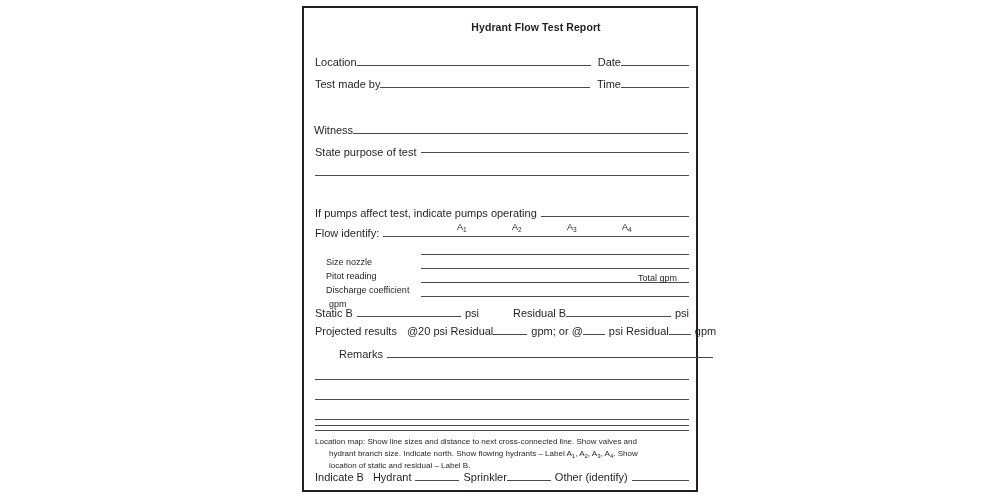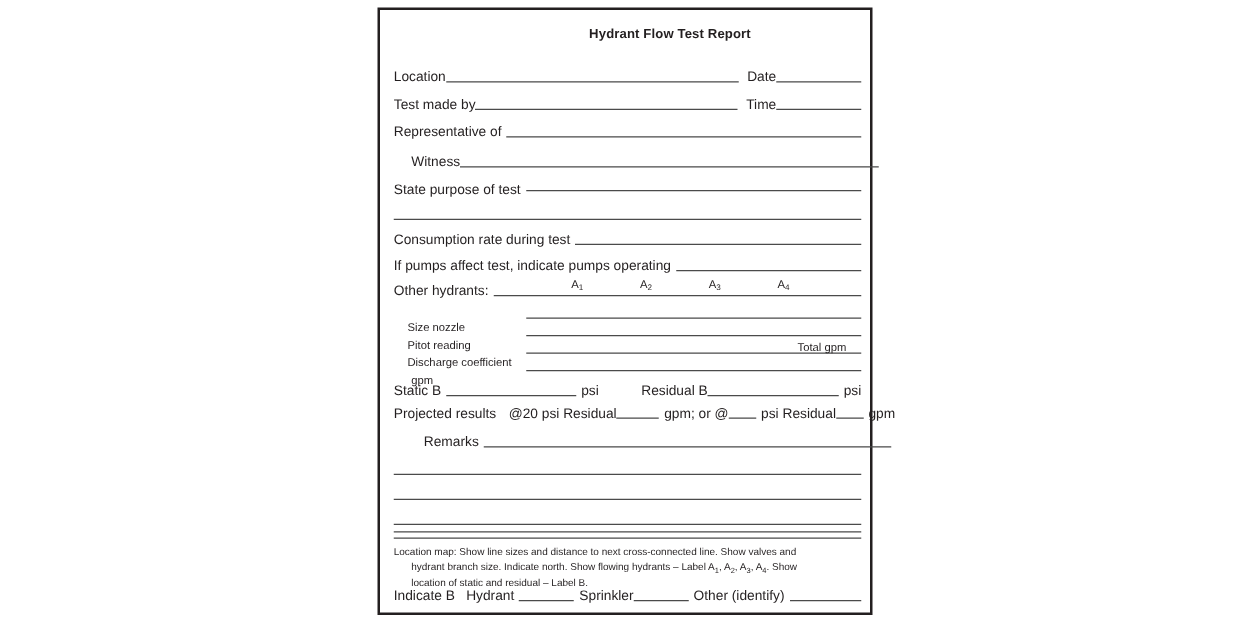--- a/index.html
+++ b/index.html
@@ -162,44 +162,34 @@
       </div>
 
       <div class="row" style="left:11px; top:71px; width:374px;">
         <span class="lbl">Test made by</span>
         <span class="rule" style="flex:1 1 auto;"></span>
         <span class="gap2"></span>
         <span class="lbl">Time</span>
         <span class="rule" style="flex:0 0 68px;"></span>
       </div>
 
-      <div class="row" style="left:11px; top:93px; width:374px;">
-        <span class="lbl">Representative of</span>
-        <span class="gap"></span>
-        <span class="rule"></span>
-      </div>
-
-      <div class="row" style="left:25px; top:117px; width:374px;">
+
+      <div class="row" style="left:10px; top:117px; width:374px;">
         <span class="lbl">Witness</span>
         <span class="rule"></span>
       </div>
 
       <div class="row" style="left:11px; top:139px; width:374px;align-items:center;">
         <span class="lbl">State purpose of test</span>
         <span class="gap"></span>
         <span class="rule"></span>
       </div>
 
       <div class="standalone-rule" style="left:11px; top:167px; width:374px;"></div>
 
-      <div class="row" style="left:11px; top:179px; width:374px;">
-        <span class="lbl">Consumption rate during test</span>
-        <span class="gap"></span>
-        <span class="rule"></span>
-      </div>
 
       <div class="row" style="left:11px; top:200px; width:374px;">
         <span class="lbl">If pumps affect test, indicate pumps operating</span>
         <span class="gap"></span>
         <span class="rule"></span>
       </div>
 
       <div class="ahdr" style="left:153px; top:214px;">
         <span>A</span><sub>1</sub>
       </div>
@@ -207,21 +197,21 @@
         <span>A</span><sub>2</sub>
       </div>
       <div class="ahdr" style="left:263px; top:214px;">
         <span>A</span><sub>3</sub>
       </div>
       <div class="ahdr" style="left:318px; top:214px;">
         <span>A</span><sub>4</sub>
       </div>
 
       <div class="row" style="left:11px; top:220px; width:374px;">
-        <span class="lbl">Other hydrants:</span>
+        <span class="lbl">Flow identify:</span>
         <span class="gap"></span>
         <span class="rule"></span>
       </div>
 
       <div class="fh-label" style="left:22px; top:237px;">Size nozzle</div>
       <div class="standalone-rule" style="left:117px; top:246px; width:268px;"></div>
 
       <div class="fh-label" style="left:22px; top:251px;">Pitot reading</div>
       <div class="standalone-rule" style="left:117px; top:260px; width:268px;"></div>
 

